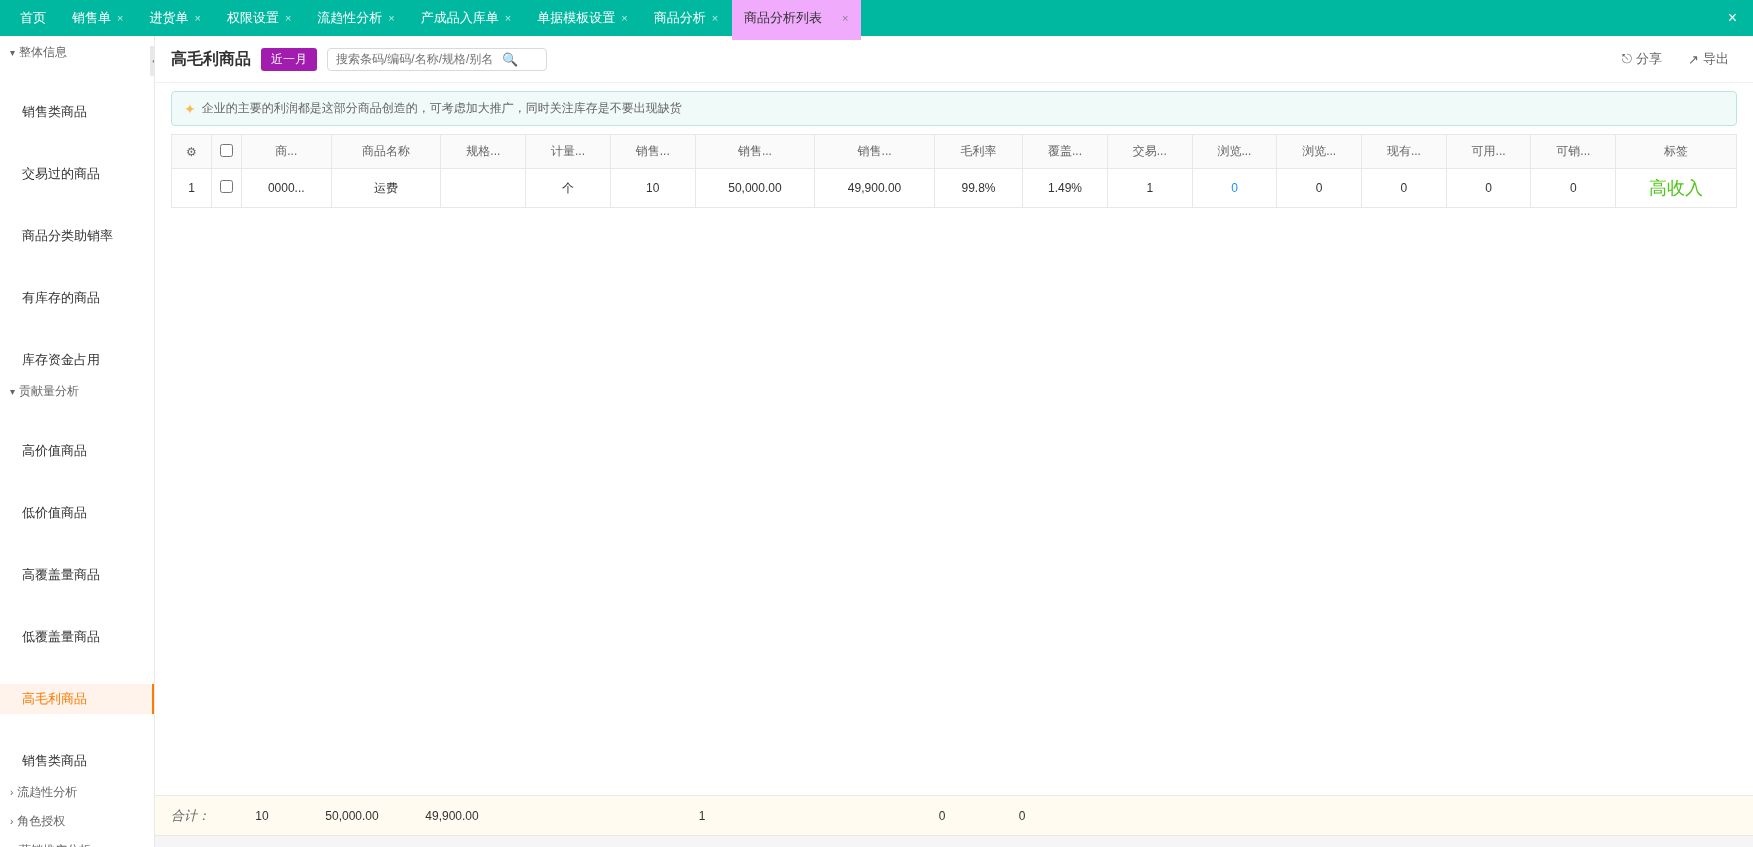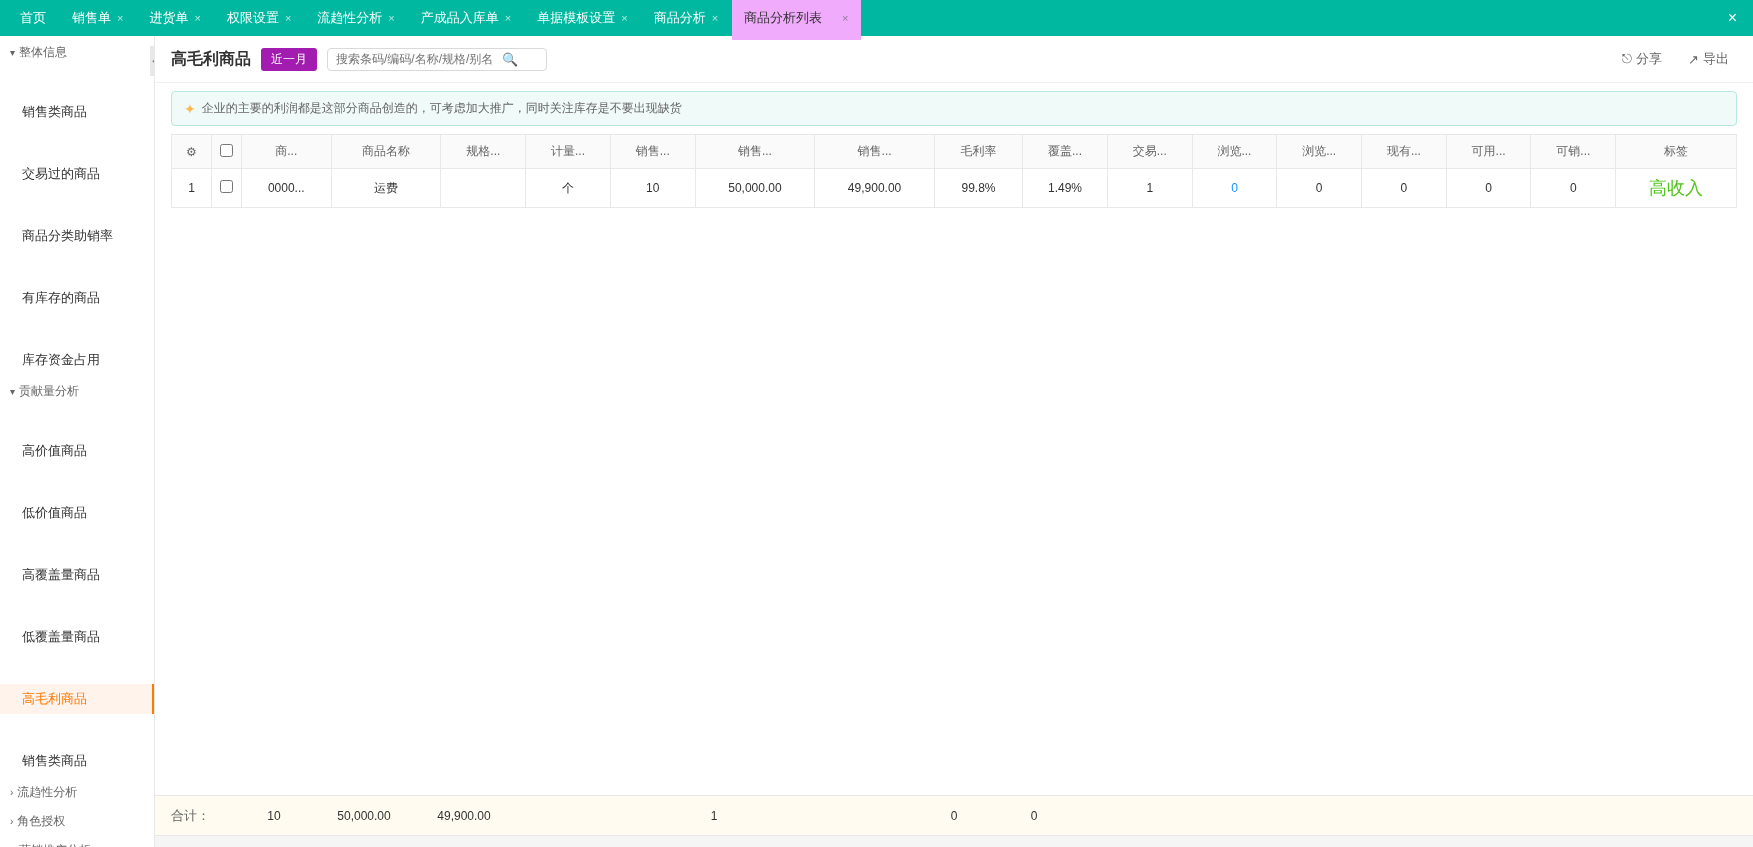--- a/index.html
+++ b/index.html
@@ -218,21 +218,21 @@
       display: flex;
       align-items: center;
       padding: 8px 16px;
       background: #fffbf0;
       border-top: 1px solid #e8e8e8;
       font-size: 13px;
       color: #666;
       gap: 0;
       min-height: 40px;
     }
-    .footer-label { margin-right: 24px; }
+    .footer-label { margin-right: 12px; font-style: italic; }
     .footer-cells {
       display: flex;
       flex: 1;
       gap: 0;
     }
     .footer-cell {
       text-align: center;
       color: #333;
       font-size: 12px;
     }

